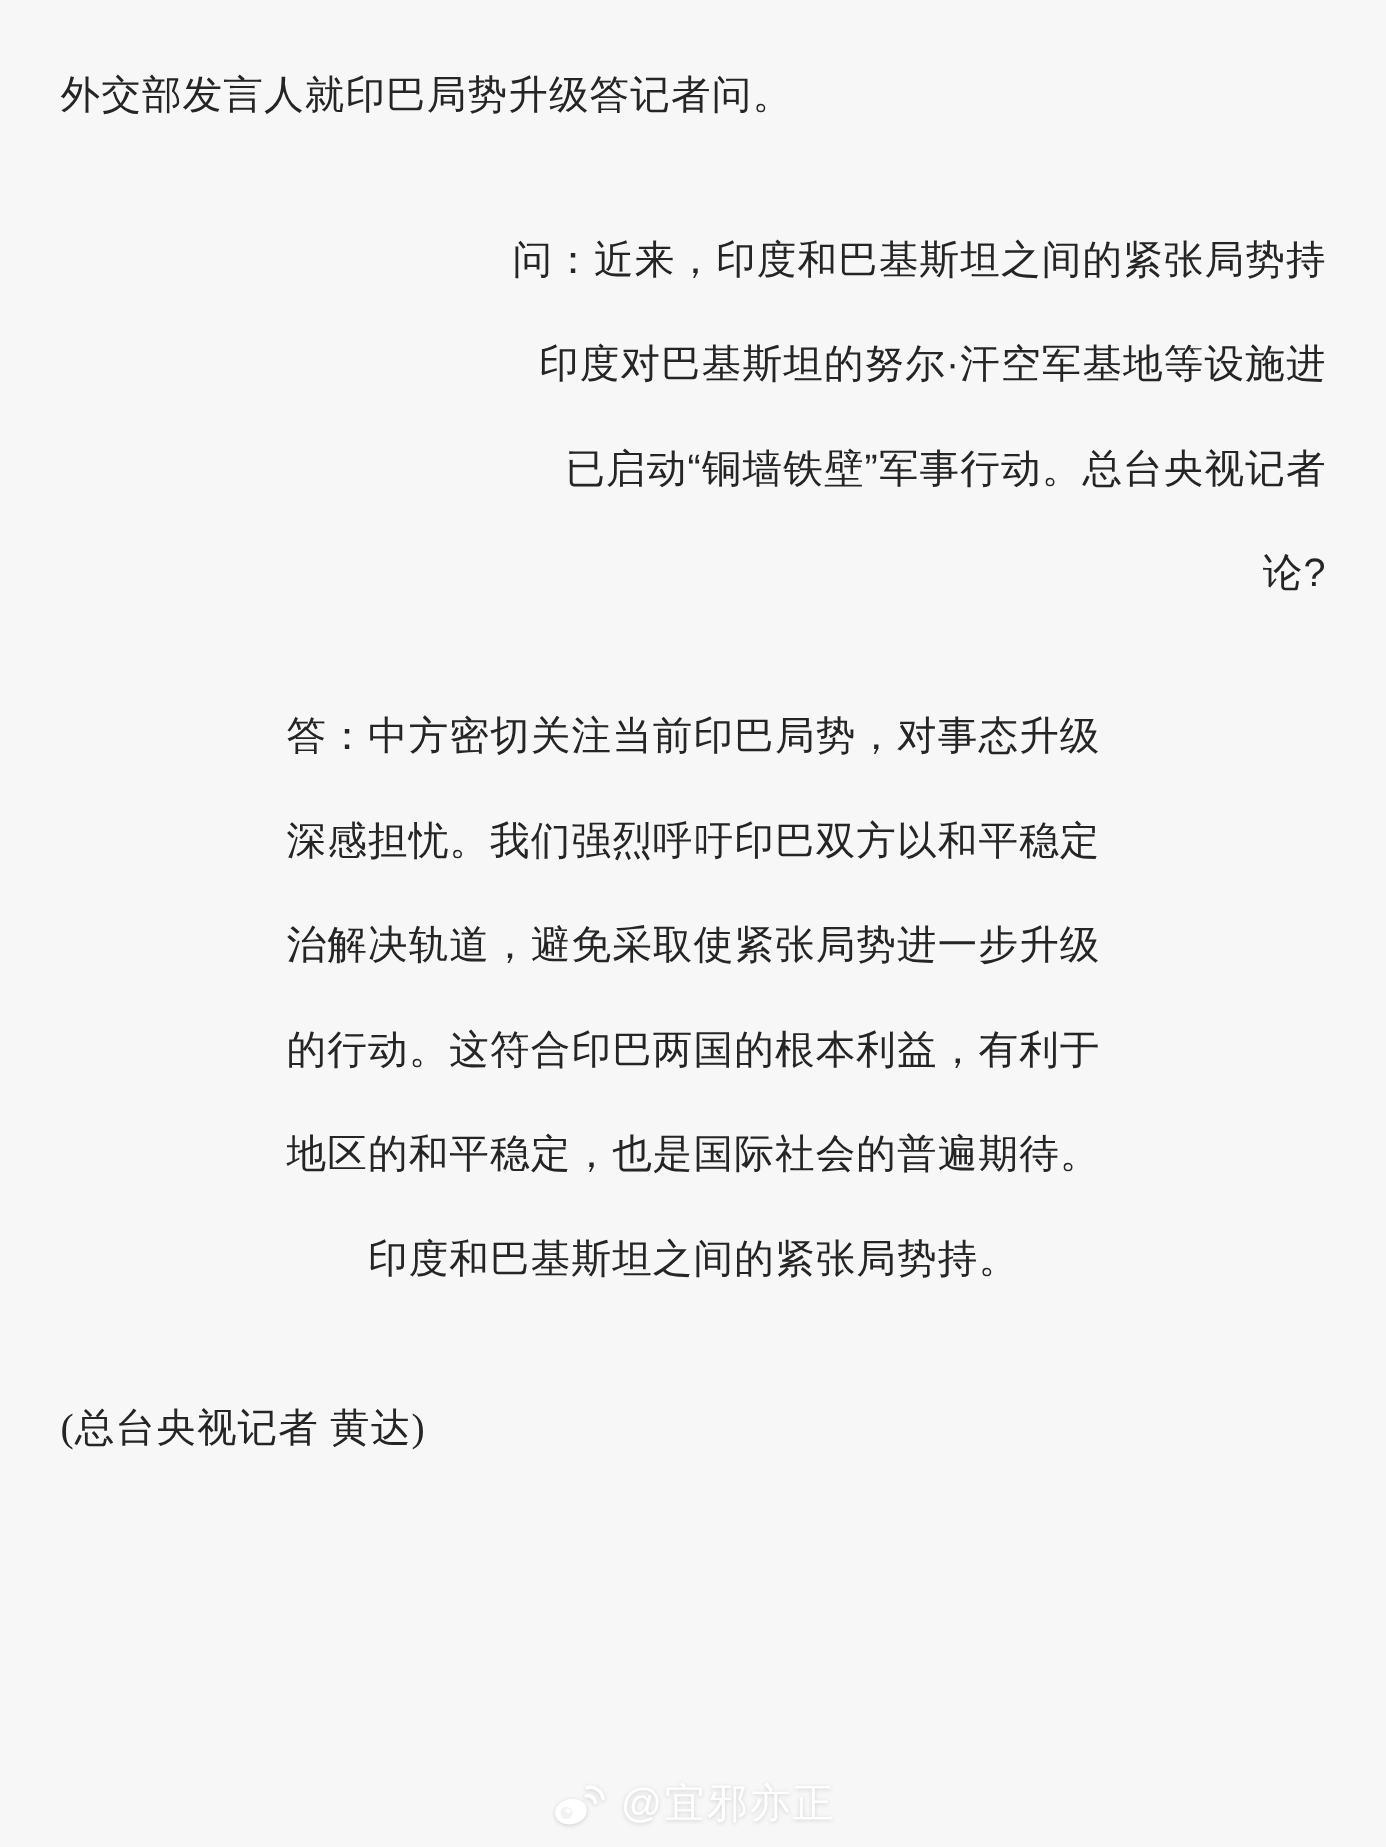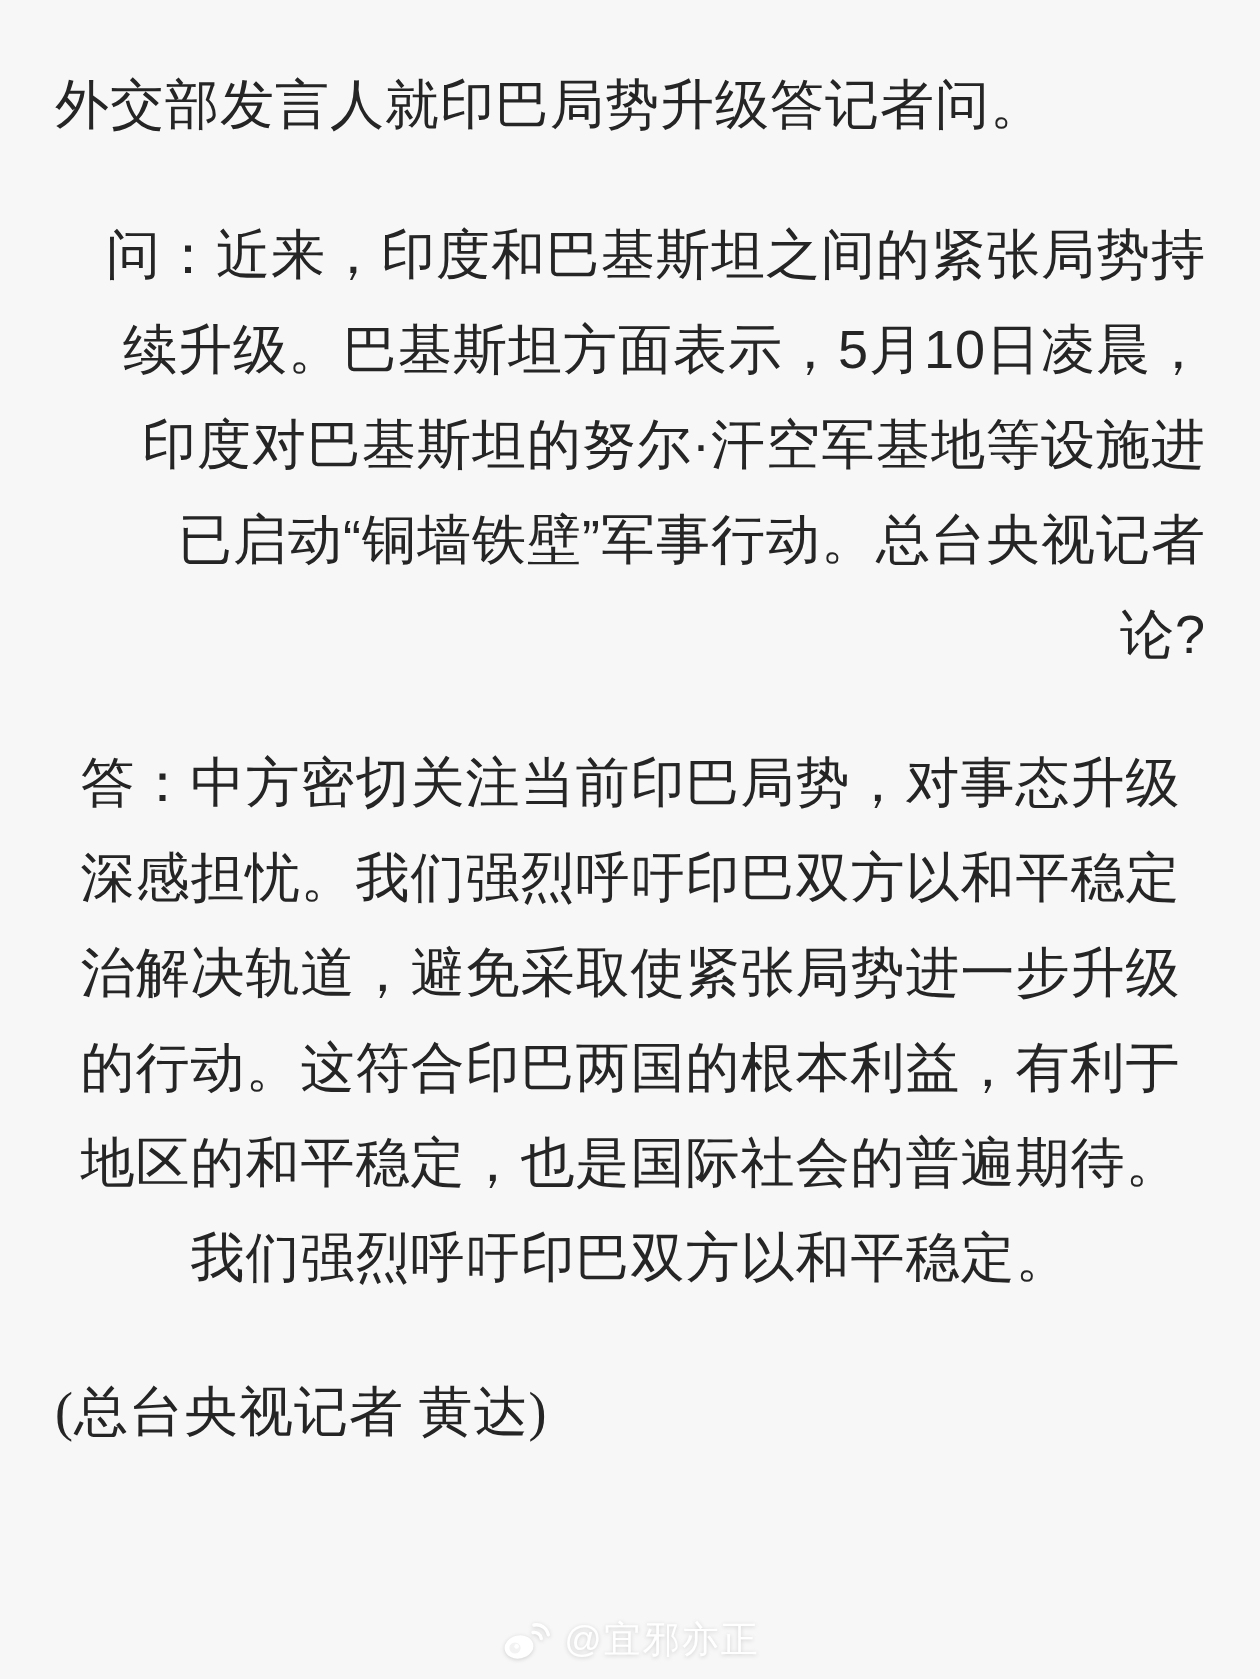--- a/index.html
+++ b/index.html
@@ -8,23 +8,23 @@
   }
   body {
     width: 1260px;
     height: 1679px;
     background: #f7f7f7;
     overflow: hidden;
     position: relative;
     font-family: "Liberation Sans", "DejaVu Sans", sans-serif;
   }
   .article {
-    padding: 57px 54px 0 55px;
+    padding: 38px 54px 0 55px;
     color: #252525;
-    font-size: 54px;
+    font-size: 36px;
     line-height: 95px;
     letter-spacing: 1px;
   }
   .line {
     white-space: nowrap;
   }
   .para-title { margin: 0; }
   .para-question { margin-top: 55px; text-align: right; }
   .para-answer { margin-top: 53px; text-align: center; }
   .para-byline { margin-top: 60px; font-family: Liberation Serif, serif; }
@@ -49,33 +49,32 @@
 <body>
 
 <div class="article">
 
   <div class="para-title">
     <div class="line">外交部发言人就印巴局势升级答记者问。</div>
   </div>
 
   <div class="para-question">
     <div class="line">问：近来，印度和巴基斯坦之间的紧张局势持</div>
-    <div class="line">续升级。巴基斯坦方面表示，5月10日凌晨，</div>
     <div class="line">印度对巴基斯坦的努尔·汗空军基地等设施进</div>
     <div class="line">已启动“铜墙铁壁”军事行动。总台央视记者</div>
     <div class="line">论?</div>
   </div>
 
   <div class="para-answer">
     <div class="line">答：中方密切关注当前印巴局势，对事态升级</div>
     <div class="line">深感担忧。我们强烈呼吁印巴双方以和平稳定</div>
     <div class="line">治解决轨道，避免采取使紧张局势进一步升级</div>
     <div class="line">的行动。这符合印巴两国的根本利益，有利于</div>
     <div class="line">地区的和平稳定，也是国际社会的普遍期待。</div>
-    <div class="line">我们强烈呼吁印巴双方以和平稳定。</div>
+    <div class="line">印度和巴基斯坦之间的紧张局势持。</div>
   </div>
 
   <div class="para-byline">
     <div class="line">(总台央视记者 黄达)</div>
   </div>
 
 </div>
 
 <div class="watermark">
   <span>

